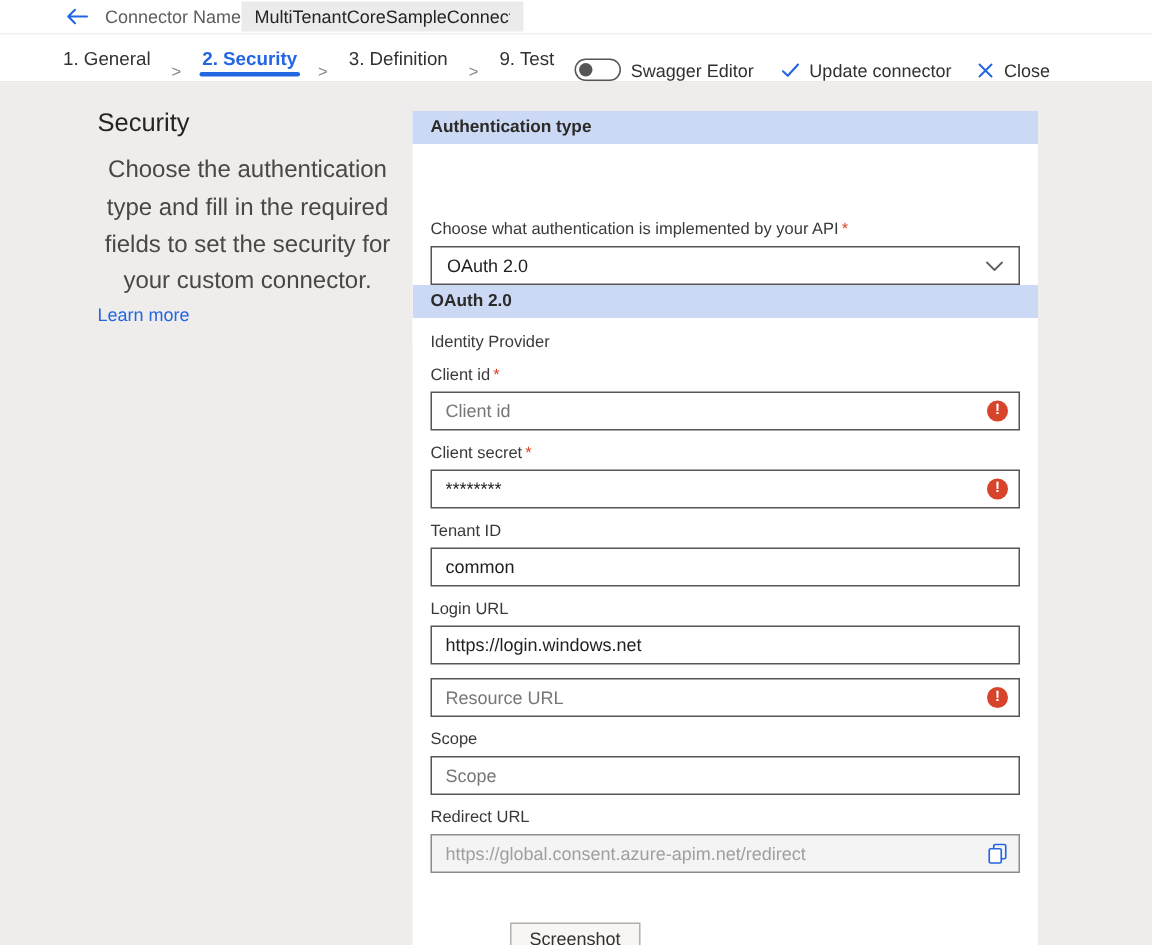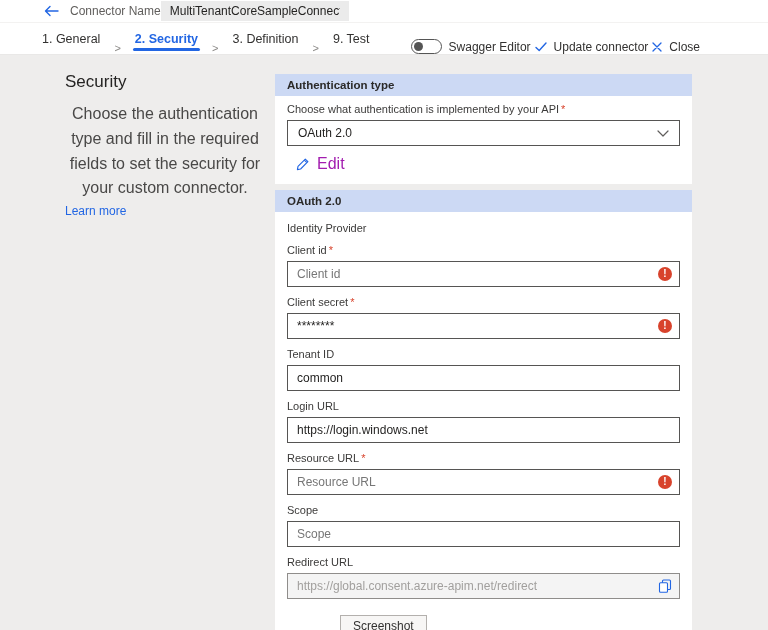--- a/index.html
+++ b/index.html
@@ -39,21 +39,21 @@
   .tab {
     font-size: 12.5px; color: #323130; cursor: pointer;
     position: relative; height: 100%; display: flex; align-items: center;
   }
   .tab.active { color: #2266e3; font-weight: bold; }
   .tab.active::after {
     content: ""; position: absolute; left: -2px; right: -2px; bottom: 3px;
     height: 3px; background: #2266e3; border-radius: 2px;
   }
   .tab-sep { font-size: 11px; color: #8a8886; margin: 0 14px; }
-  .tab-actions { margin-left: auto; display: flex; align-items: center; gap: 4px; }
+  .tab-actions { margin-left: auto; display: flex; align-items: center; gap: 18px; }
   .action-item { display: flex; align-items: center; gap: 7px; font-size: 12px; color: #323130; cursor: pointer; white-space: nowrap; }
   .toggle {
     width: 31px; height: 15px; border: 1px solid #555; border-radius: 9px;
     position: relative; cursor: pointer; background: #fff;
   }
   .toggle-knob {
     position: absolute; left: 2px; top: 2px; width: 9px; height: 9px;
     border-radius: 50%; background: #555;
   }
 
@@ -64,21 +64,21 @@
   .side-title { font-size: 17px; font-weight: 400; color: #252423; }
   .side-desc { font-size: 16px; color: #494847; line-height: 1.55; margin-top: 10px; text-align: center; }
   .learn-more { font-size: 12px; color: #2266e3; cursor: pointer; display: inline-block; margin-top: 2px; }
 
   .card { position: absolute; left: 275px; width: 417px; background: #fff; }
   .card-header {
     height: 22px; background: #ccd9f4; display: flex; align-items: center;
     padding: 0 12px; font-size: 11.5px; font-weight: bold; color: #2b2a29;
   }
   .card1 { top: 19px; }
-  .card1 .card-body { padding: 7px 12px 11px 12px; }
+  .card1 .card-body { padding: 7px 12px 11px 12px; margin-top: 44px; }
   .card2 { top: 135px; height: 470px; overflow: hidden; }
   .card2 .card-body { padding: 10px 12px; }
 
   .field { margin-bottom: 9px; }
   .field-label { font-size: 11px; line-height: 13px; color: #3b3a39; margin-bottom: 4px; }
   .req { color: #d8432c; margin-left: 2px; }
 
   .input-wrap { position: relative; height: 26px; }
   .txt {
     width: 100%; height: 26px; border: 1px solid #565553; background: #fff;
@@ -220,23 +220,20 @@
       </div>
 
       <div class="field">
         <div class="field-label">Login URL</div>
         <div class="input-wrap">
           <input class="txt no-err" type="text" value="https://login.windows.net" style="">
         </div>
       </div>
 
       <div class="field">
-        <div class="field-label">
-          <span>Resource URL</span><span class="req">*</span>
-        </div>
         <div class="input-wrap">
           <input class="txt" type="text" placeholder="Resource URL" style="">
           <div class="err-badge">!</div>
         </div>
       </div>
 
       <div class="field">
         <div class="field-label">Scope</div>
         <div class="input-wrap">
           <input class="txt no-err" type="text" placeholder="Scope" style="">

